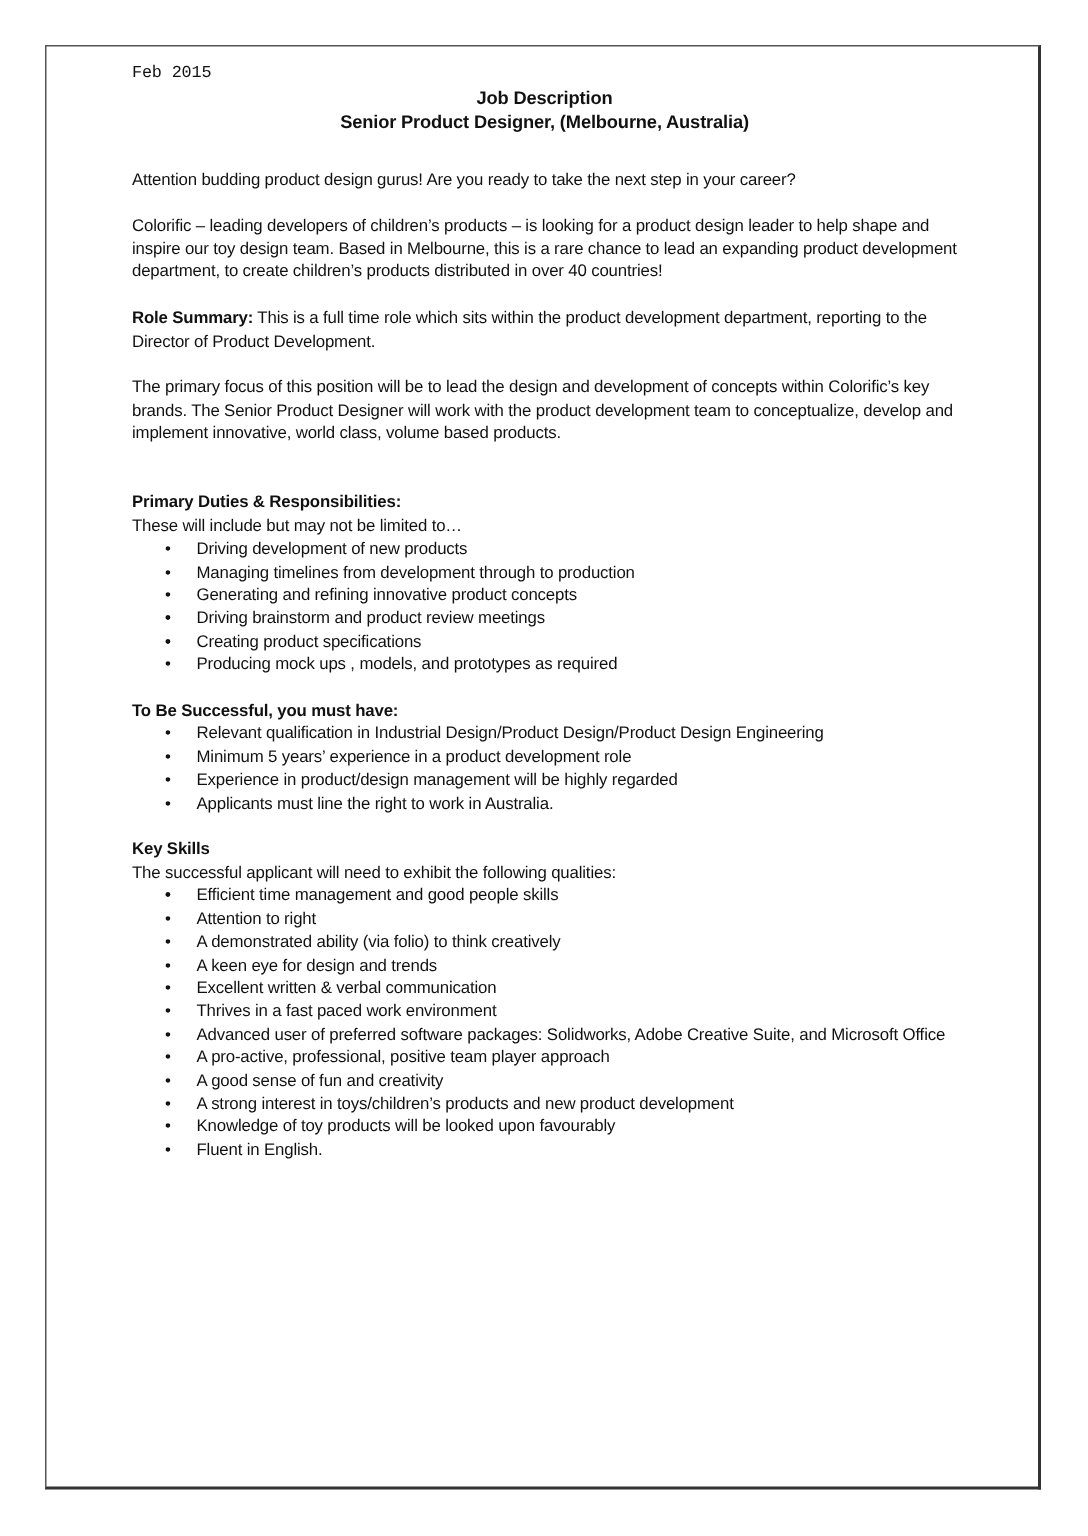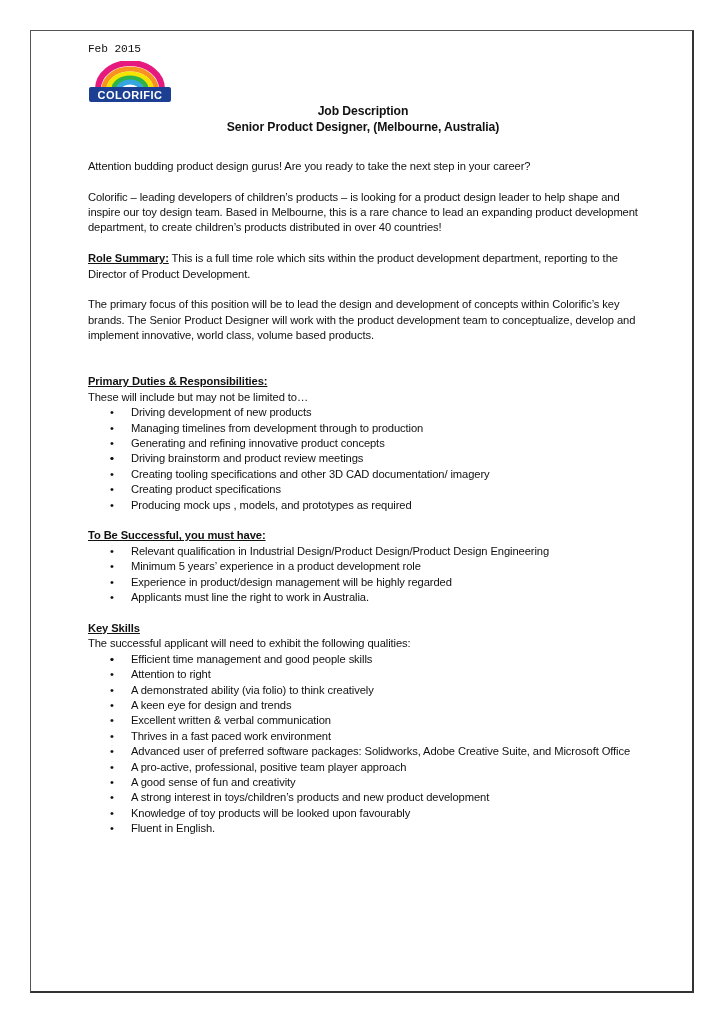--- a/index.html
+++ b/index.html
@@ -53,21 +53,20 @@
       line-height: 16px;
       margin-top: 0px;
       margin-left: -10px;
     }
     p {
       margin: 0;
     }
     .gap { height: 15.4px; }
     .heading-inline {
       font-weight: bold;
-      text-decoration: underline;
     }
     ul.bullets {
       list-style: none;
       margin: 0;
       padding: 0;
     }
     ul.bullets li {
       position: relative;
       padding-left: 43px;
     }
@@ -79,31 +78,20 @@
   </style>
 </head>
 <body>
 
 <div class="page-border"></div>
 
 <div class="content">
 
   <p class="date">Feb 2015</p>
 
-  <div class="logo">
-    <svg width="84" height="42" viewBox="0 0 84 42">
-      <path d="M10 28 A32 26 0 0 1 74 28" fill="none" stroke="#e6197f" stroke-width="6"></path>
-      <path d="M16 28 A26 20 0 0 1 68 28" fill="none" stroke="#f7931e" stroke-width="5"></path>
-      <path d="M21 28 A21 15 0 0 1 63 28" fill="none" stroke="#f5e400" stroke-width="5"></path>
-      <path d="M26 28 A16 11 0 0 1 58 28" fill="none" stroke="#2eb24a" stroke-width="5"></path>
-      <path d="M31 28 A11 7 0 0 1 53 28" fill="none" stroke="#35a6e0" stroke-width="5"></path>
-      <rect x="1" y="26" width="82" height="15" rx="2" fill="#1c3f94"></rect>
-      <text x="42" y="37.5" text-anchor="middle" font-family="Liberation Sans, sans-serif" font-weight="bold" font-size="11" fill="#ffffff" letter-spacing="0.5">COLORIFIC</text>
-    </svg>
-  </div>
 
   <div class="title-block">
     <div>Job Description</div>
     <div>Senior Product Designer, (Melbourne, Australia)</div>
   </div>
 
   <div class="gap"></div>
   <div style="height:8px"></div>
 
   <p>Attention budding product design gurus!  Are you ready to take the next step in your career?</p>
@@ -121,21 +109,21 @@
   <div class="gap"></div>
 
   <p class="heading-inline">Primary Duties &amp; Responsibilities:</p>
   <p>These will include but may not be limited to…</p>
   <ul class="bullets">
     <li><span class="bullet">•</span><span>Driving development of new products</span></li>
     <li><span class="bullet">•</span><span>Managing timelines from development through to production</span></li>
     <li><span class="bullet">•</span><span>Generating and refining innovative product concepts</span></li>
     <li><span class="bullet">•</span></li>
     <li><span class="bullet">•</span><span>Driving brainstorm and product review meetings</span></li>
-    <li><span class="bullet">•</span><span>Creating tooling specifications and other 3D CAD documentation/ imagery</span></li>
+    <li><span class="bullet">•</span></li>
     <li><span class="bullet">•</span><span>Creating product specifications</span></li>
     <li><span class="bullet">•</span><span>Producing mock ups , models, and prototypes as required</span></li>
   </ul>
   <div class="gap"></div>
 
   <p class="heading-inline">To Be Successful, you must have:</p>
   <ul class="bullets">
     <li><span class="bullet">•</span><span>Relevant qualification in Industrial Design/Product Design/Product Design Engineering</span></li>
     <li><span class="bullet">•</span><span>Minimum 5 years’ experience in a product development role</span></li>
     <li><span class="bullet">•</span><span>Experience in product/design management will be highly regarded</span></li>

